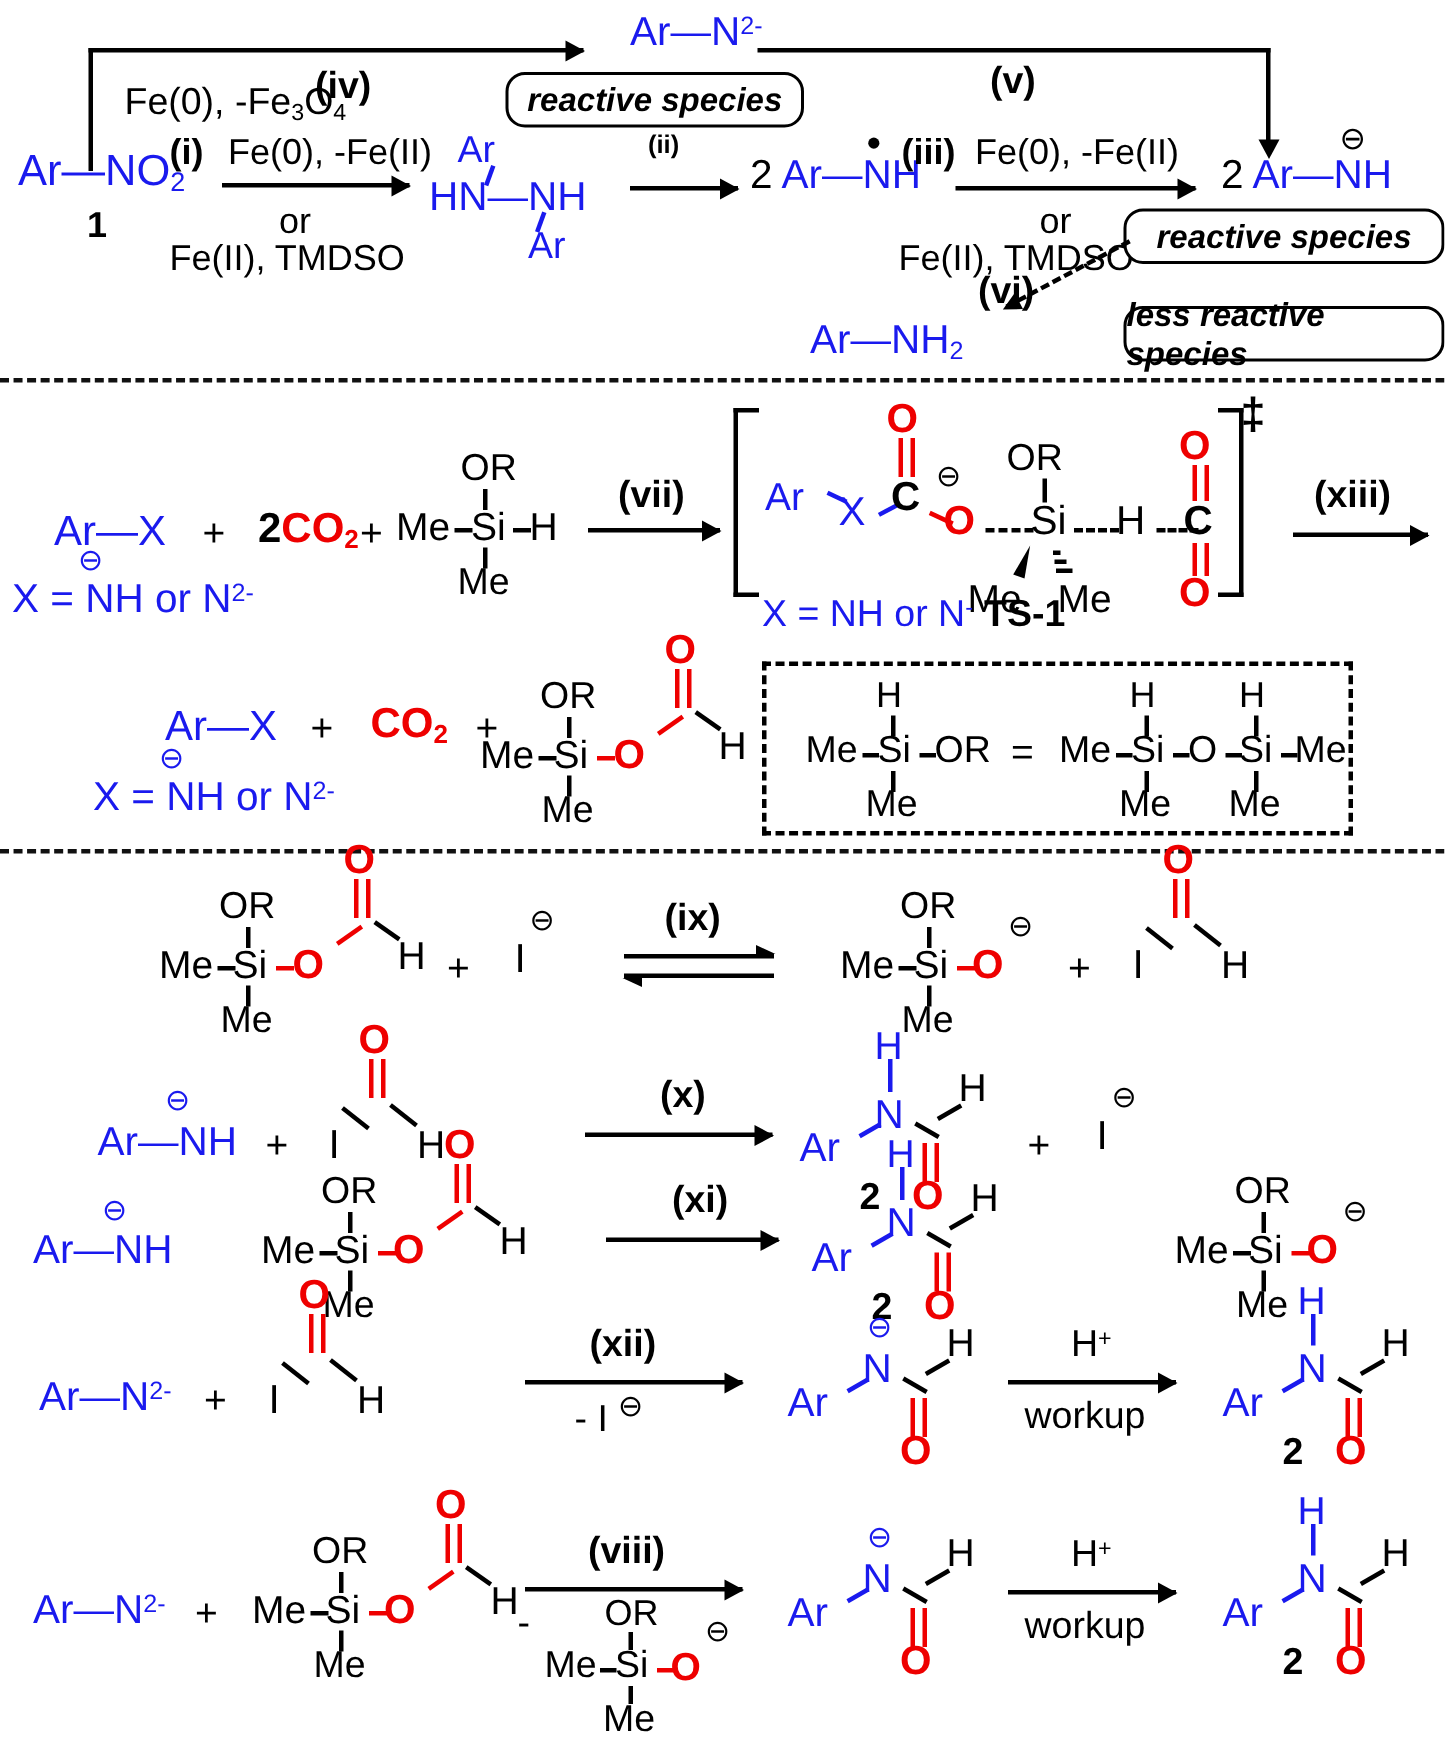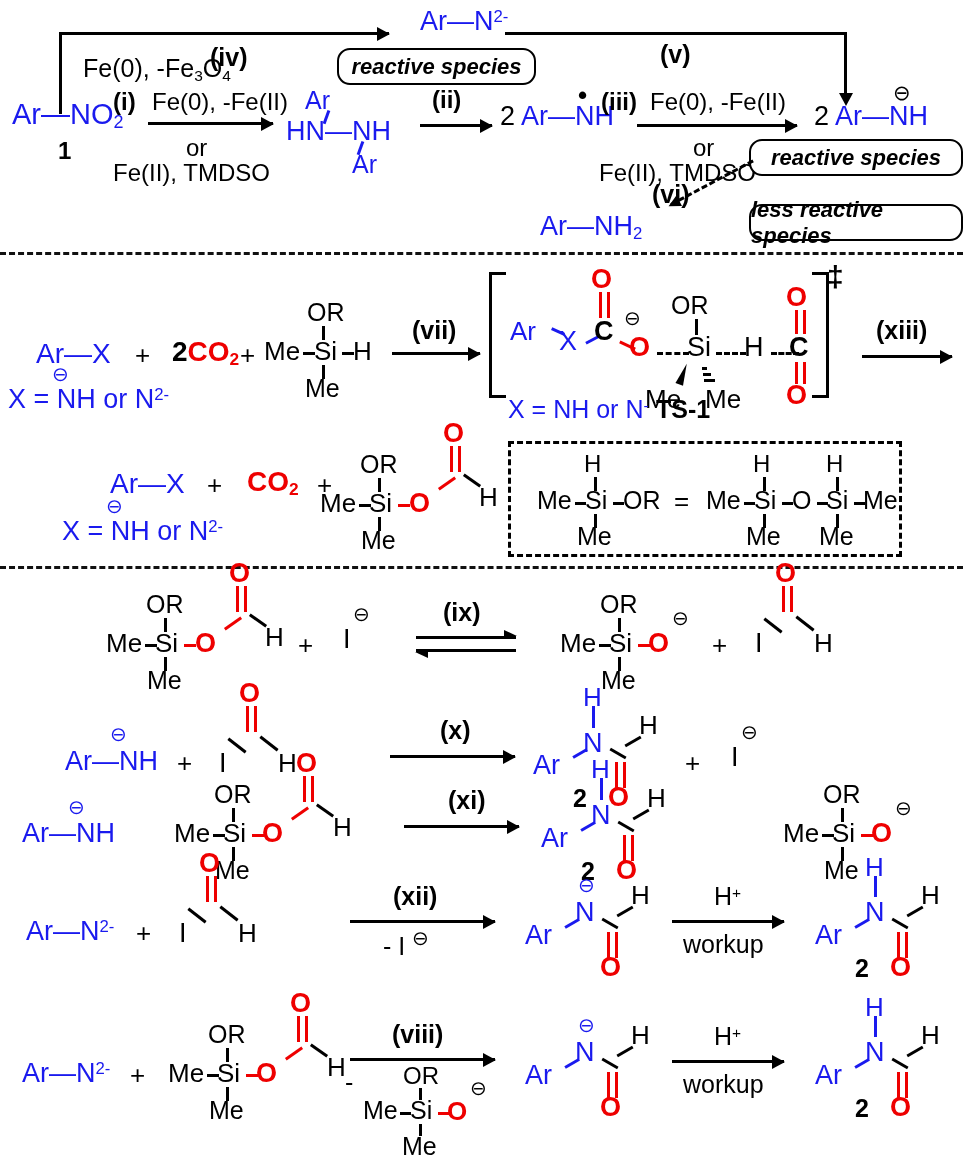--- a/index.html
+++ b/index.html
@@ -101,21 +101,21 @@
   <div class="txt" style="left:113px;top:161px;font-size:24px;">Fe(II), TMDSO</div>
 
   <div class="txt blue" style="left:305px;top:88px;font-size:25px;">Ar</div>
   <div class="txt blue" style="left:286px;top:118px;font-size:27px;">
     <span>HN</span><span>—</span><span>NH</span>
   </div>
   <div class="txt blue" style="left:352px;top:152px;font-size:25px;">Ar</div>
   <div class="vline blue-b" style="left:325px;top:110px;height:14px;transform:rotate(20deg);width:2.5px;"></div>
   <div class="vline blue-b" style="left:359px;top:141px;height:14px;transform:rotate(20deg);width:2.5px;"></div>
 
-  <div class="txt bold" style="left:432px;top:88px;font-size:24px;">(ii)</div>
+  <div class="txt bold" style="left:432px;top:88px;font-size:17px;">(ii)</div>
   <div class="arrow" style="left:420px;top:124px;width:72px;"></div>
 
   <div class="txt" style="left:500px;top:103px;font-size:27px;">
     <span class="blk">2</span>
     <span class="blue">Ar</span><span class="blue">—</span><span class="blue">NH</span>
   </div>
   <div class="txt blk" style="left:578px;top:82px;font-size:26px;font-weight:bold;">•</div>
 
   <div class="txt bold" style="left:601px;top:90px;font-size:24px;">(iii)</div>
   <div class="txt" style="left:650px;top:90px;font-size:24px;">Fe(0), -Fe(II)</div>

